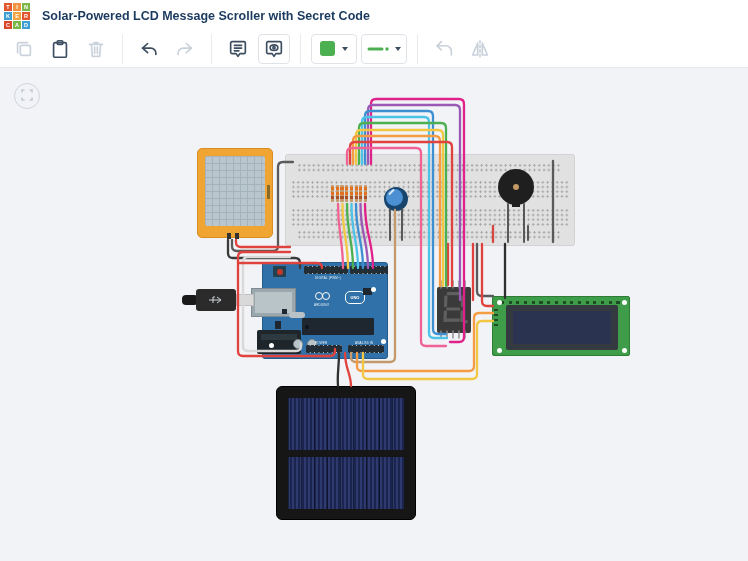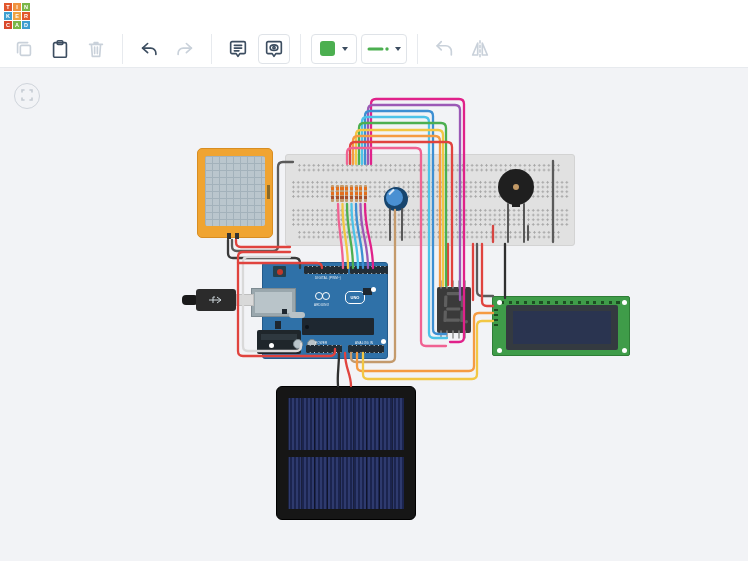--- a/index.html
+++ b/index.html
@@ -97,20 +97,21 @@
     <span class="lg" style="background-color: rgb(225, 86, 44);">T</span>
     <span class="lg" style="background-color: rgb(240, 146, 63);">I</span>
     <span class="lg" style="background-color: rgb(122, 182, 72);">N</span>
     <span class="lg" style="background-color: rgb(62, 159, 208);">K</span>
     <span class="lg" style="background-color: rgb(240, 163, 63);">E</span>
     <span class="lg" style="background-color: rgb(225, 86, 44);">R</span>
     <span class="lg" style="background-color: rgb(217, 72, 43);">C</span>
     <span class="lg" style="background-color: rgb(122, 182, 72);">A</span>
     <span class="lg" style="background-color: rgb(62, 159, 208);">D</span>
   </div>
+  <div class="title">Solar-Powered LCD Message Scroller with Secret Code</div>
 </div>
 
 <div class="toolbar">
   <button class="tbtn disabled">
     <svg width="22" height="22" viewBox="0 0 24 24">
       <rect x="8" y="8" width="11" height="11" rx="1.5"></rect>
         <path d="M16 5H6.5A1.5 1.5 0 0 0 5 6.5V16"></path>
       </svg>
   </button>
   <button class="tbtn">

